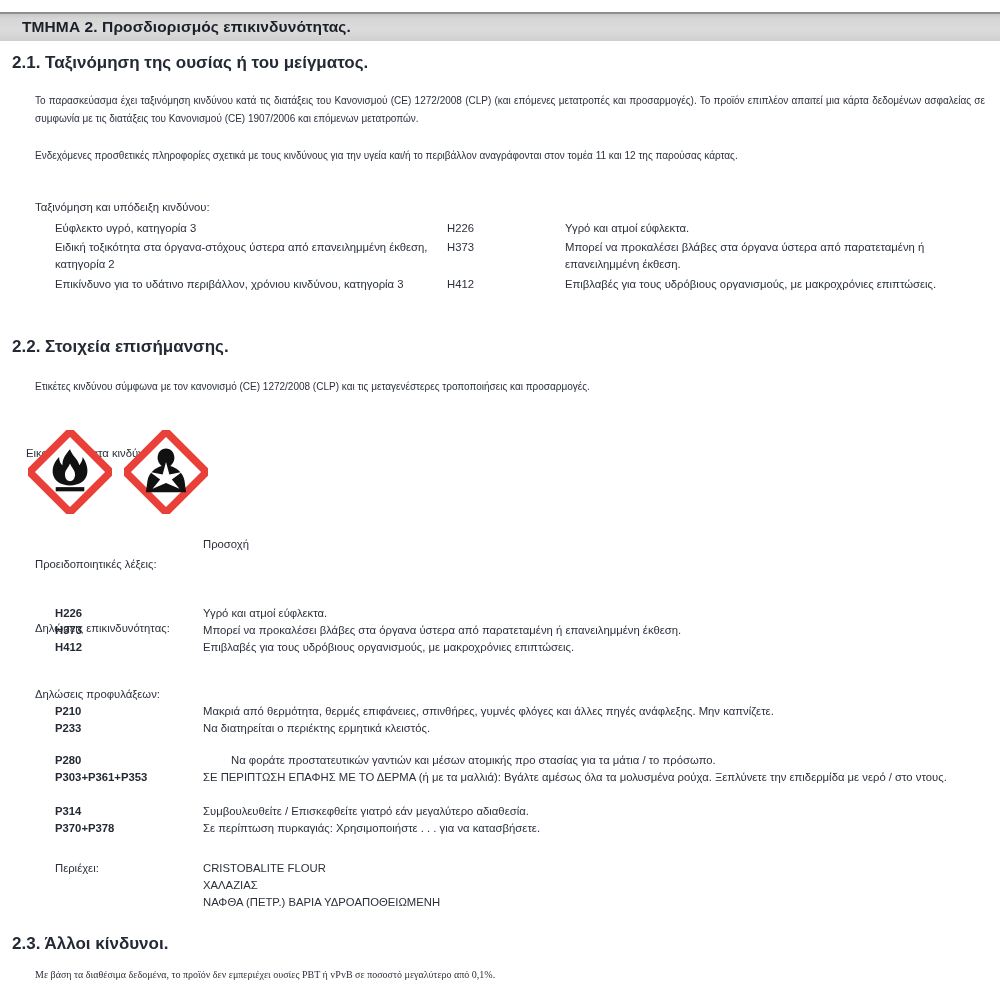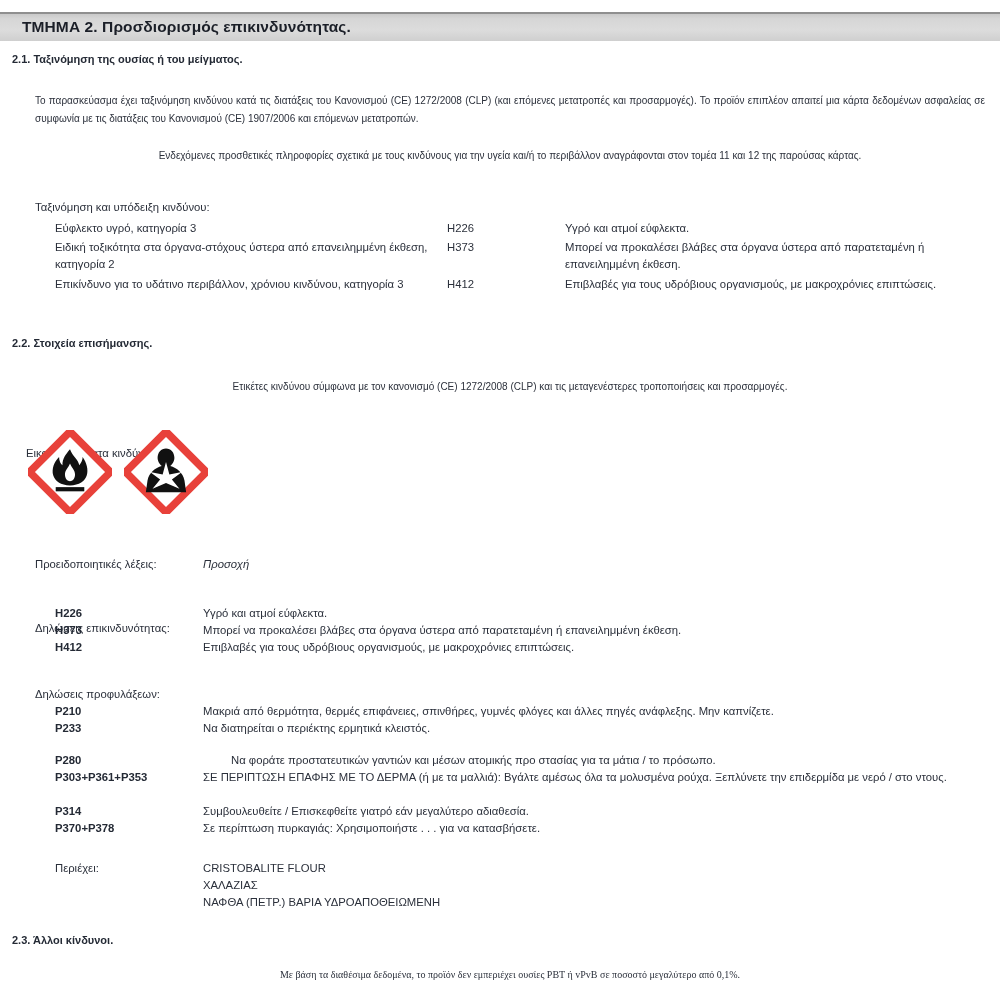--- a/index.html
+++ b/index.html
@@ -36,35 +36,35 @@
     font-weight: bold;
     letter-spacing: 0.1px;
     color: #1b1f28;
     white-space: nowrap;
   }
 
   
   .sub-heading {
     position: absolute;
     left: 12px;
-    font-size: 11px;
+    font-size: 17px;
     font-weight: bold;
     color: #242a35;
     white-space: nowrap;
   }
 
   
   .para {
     position: absolute;
     font-size: 10px;
     line-height: 17.5px;
     color: #2b303b;
     text-align: justify;
   }
-  .para.nojust { text-align: center; }
+  .para.nojust { text-align: left; }
 
   
   .line {
     position: absolute;
     font-size: 11.3px;
     line-height: 17px;
     color: #2b303b;
     white-space: nowrap;
   }
   .line.bold { font-weight: normal; }
@@ -180,21 +180,21 @@
       <path d="M50 38
                L 54 53 L 69 50 L 57 59 L 66 70
                L 50 63 L 34 70 L 43 59 L 31 50
                L 46 53 Z" fill="#ffffff"></path>
     </svg>
   </div>
 
 </div>
 
 <div class="line" style="left:35px; top:556px;">Προειδοποιητικές λέξεις:</div>
-<div class="line" style="left:203px; top:556px;font-style:italic;">Προσοχή</div>
+<div class="line" style="left:203px; top:536px;">Προσοχή</div>
 
 <div class="line" style="left:35px; top:620px;">Δηλώσεις επικινδυνότητας:</div>
 
 <div>
   <span class="st-code" style="top:605px;">H226</span>
   <span class="st-text" style="top:605px;">Υγρό και ατμοί εύφλεκτα.</span>
 </div>
 <div>
   <span class="st-code" style="top:622px;">H373</span>
   <span class="st-text" style="top:622px;">Μπορεί να προκαλέσει βλάβες στα όργανα ύστερα από παρατεταμένη ή επανειλημμένη έκθεση.</span>

